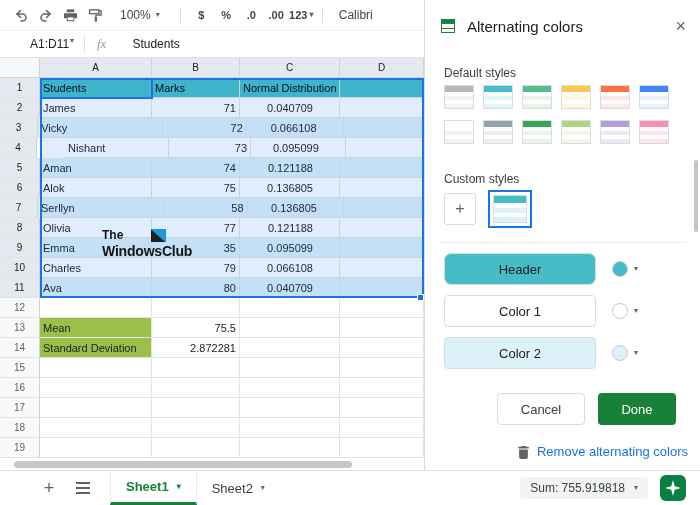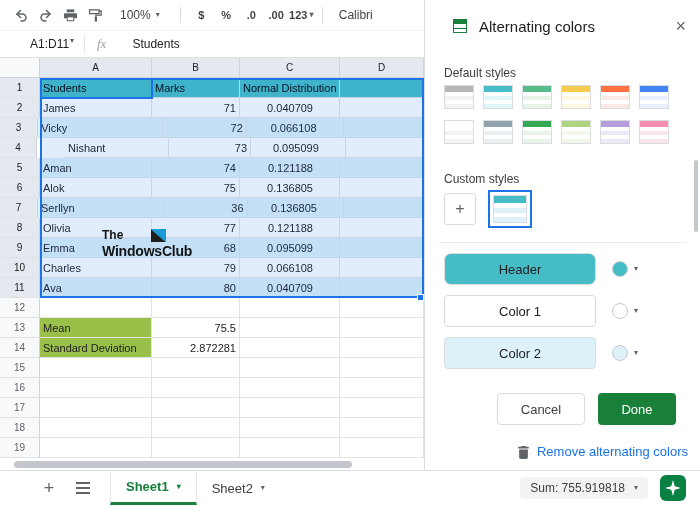--- a/index.html
+++ b/index.html
@@ -40,21 +40,21 @@
   .h-scroll{position:absolute;left:14px;top:403px;width:338px;height:7px;border-radius:4px;background:#c3c6ca;z-index:3;cursor:pointer}
 
   
   .watermark{position:absolute;left:102px;top:170px;z-index:7;color:#141414}
   .wm-top{display:flex;align-items:center;gap:28px;font-size:12px;font-weight:600}
   .wm-logo{width:15px;height:13px;background:linear-gradient(to top right,#1f1f1f 46%,#1c9ad6 50%)}
   .wm-bottom{font-size:14px;font-weight:800;margin-top:1px;letter-spacing:-.2px}
 
   
   .panel{position:absolute;left:424px;top:0;width:276px;height:470px;background:#fff;border-left:1px solid #dadce0}
-  .panel-header{position:absolute;top:0;left:12px;right:0;height:52px;display:flex;align-items:center;padding:0 14px;gap:10px}
+  .panel-header{position:absolute;top:0;left:0;right:0;height:52px;display:flex;align-items:center;padding:0 14px;gap:10px}
   .panel-title{font-size:15px;font-weight:500;color:#202124;flex:1}
   .close-btn{font-size:18px;color:#5f6368;cursor:pointer;background:none;border:none;line-height:1}
   .section-label{position:absolute;left:19px;font-size:12px;color:#3c4043}
   .lbl-default{top:66px}
   .lbl-custom{top:172px}
   .swatch-grid{position:absolute;left:19px;top:85px;display:grid;grid-template-columns:repeat(6,30px);gap:11px 9px}
   .swatch{width:30px;height:24px;cursor:pointer}
   .mini-table{display:flex;flex-direction:column;width:100%;height:100%;border:1px solid #dadce0;background:#fff}
   .stripe{flex:1;background:#fff}
   .stripe.h{flex:1.6}
@@ -192,35 +192,35 @@
       <div class="grid-row">
         <div class="row-h sel">6</div>
         <div class="cell" style="width: 112px;">Alok</div>
         <div class="cell num" style="width: 88px;">75</div>
         <div class="cell num c-col" style="width: 100px;">0.136805</div>
         <div class="cell" style="width: 84px;"></div>
       </div>
       <div class="grid-row">
         <div class="row-h sel">7</div>
         <div class="cell" style="width: 132px; background: rgb(221, 241, 248);">Serllyn</div>
-        <div class="cell num" style="width: 88px; background: rgb(221, 241, 248);">36</div>
+        <div class="cell num" style="width: 88px; background: rgb(221, 241, 248);">58</div>
         <div class="cell num c-col" style="width: 100px; background: rgb(221, 241, 248);">0.136805</div>
         <div class="cell" style="width: 84px; background: rgb(221, 241, 248);"></div>
       </div>
       <div class="grid-row">
         <div class="row-h sel">8</div>
         <div class="cell" style="width: 112px;">Olivia</div>
         <div class="cell num" style="width: 88px;">77</div>
         <div class="cell num c-col" style="width: 100px;">0.121188</div>
         <div class="cell" style="width: 84px;"></div>
       </div>
       <div class="grid-row">
         <div class="row-h sel">9</div>
         <div class="cell" style="width: 112px; background: rgb(221, 241, 248);">Emma</div>
-        <div class="cell num" style="width: 88px; background: rgb(221, 241, 248);">68</div>
+        <div class="cell num" style="width: 88px; background: rgb(221, 241, 248);">35</div>
         <div class="cell num c-col" style="width: 100px; background: rgb(221, 241, 248);">0.095099</div>
         <div class="cell" style="width: 84px; background: rgb(221, 241, 248);"></div>
       </div>
       <div class="grid-row">
         <div class="row-h sel">10</div>
         <div class="cell" style="width: 112px;">Charles</div>
         <div class="cell num" style="width: 88px;">79</div>
         <div class="cell num c-col" style="width: 100px;">0.066108</div>
         <div class="cell" style="width: 84px;"></div>
       </div>

